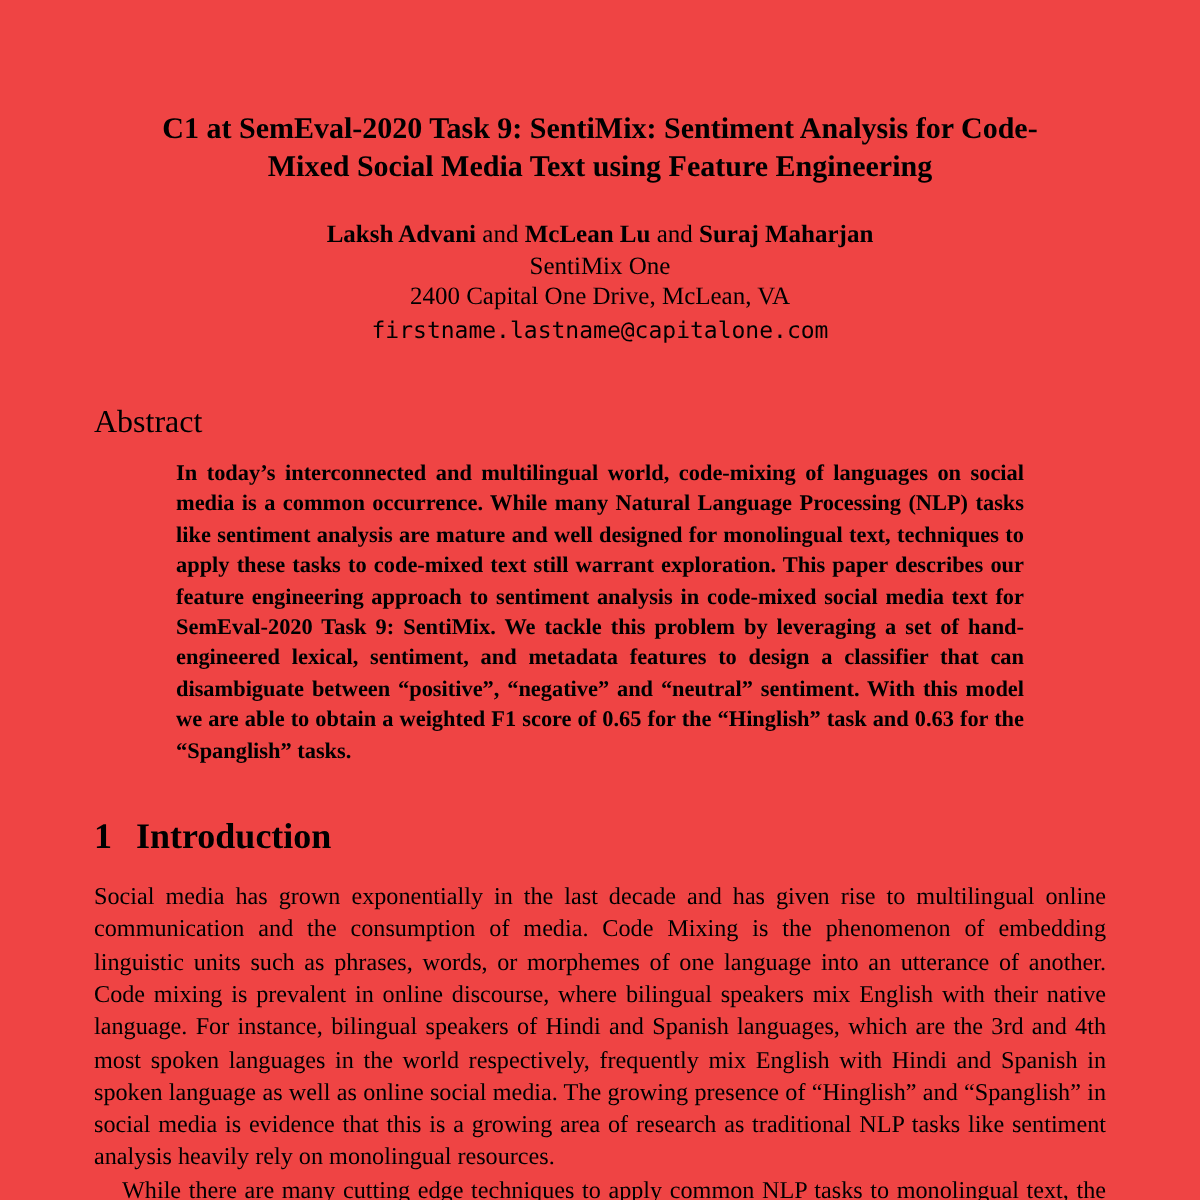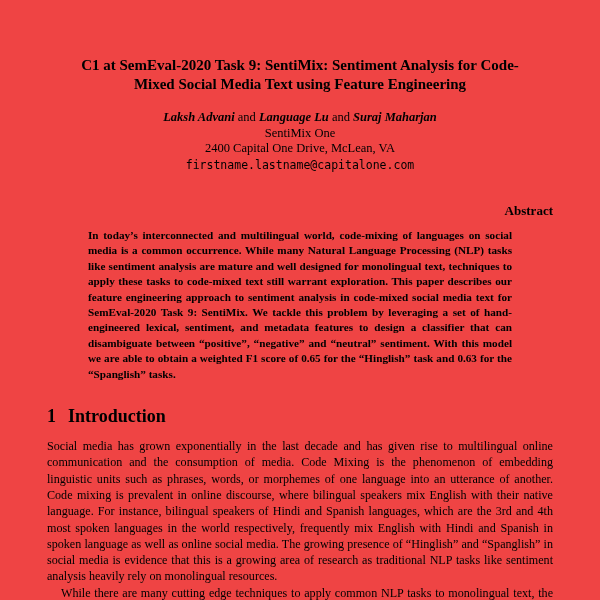--- a/index.html
+++ b/index.html
@@ -27,36 +27,36 @@
     max-width: 470px;
     margin: 0 auto 16px auto;
   }
   .author-block {
     text-align: center;
     font-size: 12.5px;
     line-height: 15px;
     margin-bottom: 0;
   }
   .author-line { margin-bottom: 1px; }
-  .author-name { font-weight: bold; font-style: italic; }
+  .author-name { font-weight: bold; }
   .author-sep { font-weight: normal; }
   .affiliation, .address {
     font-size: 12.5px;
     line-height: 15px;
   }
   .email {
     font-family: "DejaVu Sans Mono", "Liberation Mono", monospace;
     font-size: 11.5px;
     line-height: 16px;
     margin-top: 1px;
   }
   .abstract-heading {
-    text-align: right;
-    font-weight: bold;
-    font-size: 13px;
+    text-align: left;
+    font-weight: normal;
+    font-size: 16px;
     margin-top: 30px;
     margin-bottom: 9px;
   }
   .abstract-body {
     margin: 0 41px;          
     font-size: 11.2px;
     line-height: 15.4px;
     text-align: justify;
     font-weight: bold;
   }
@@ -83,21 +83,21 @@
 <body>
 
 <div class="page">
 
   <h1 class="title">C1 at SemEval-2020 Task 9: SentiMix: Sentiment Analysis for Code-Mixed Social Media Text using Feature Engineering</h1>
 
   <div class="author-block">
     <div class="author-line">
       <span class="author-name">Laksh Advani</span>
       <span class="author-sep">and</span>
-      <span class="author-name">Language Lu</span>
+      <span class="author-name">McLean Lu</span>
       <span class="author-sep">and</span>
       <span class="author-name">Suraj Maharjan</span>
     </div>
     <div class="affiliation">SentiMix One</div>
     <div class="address">2400 Capital One Drive, McLean, VA</div>
     <div class="email">firstname.lastname@capitalone.com</div>
   </div>
 
   <div class="abstract-heading">Abstract</div>
 

